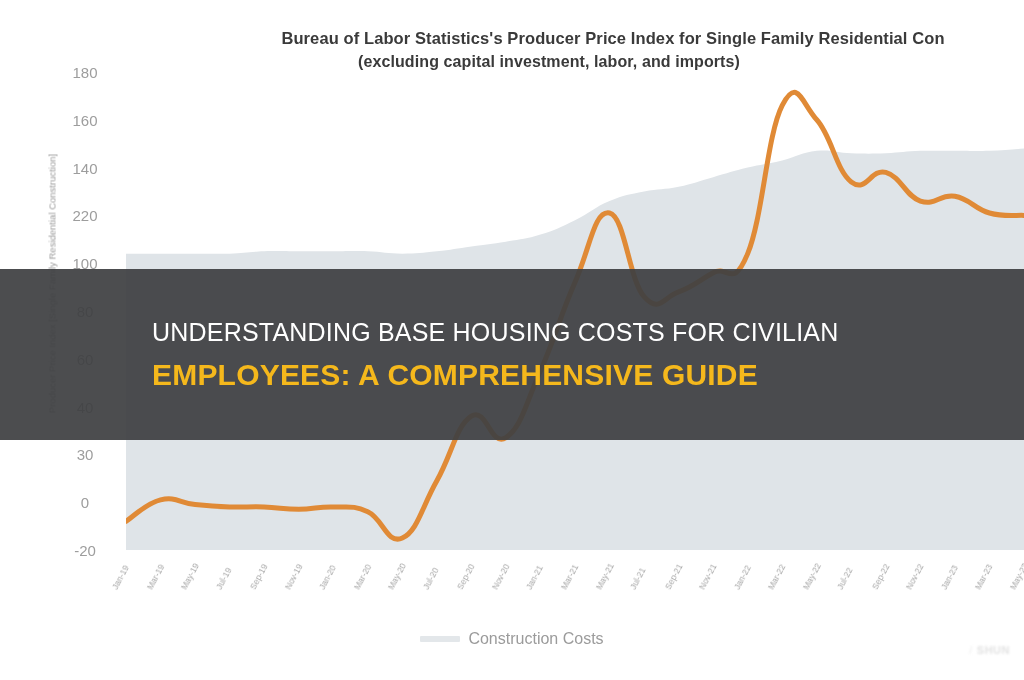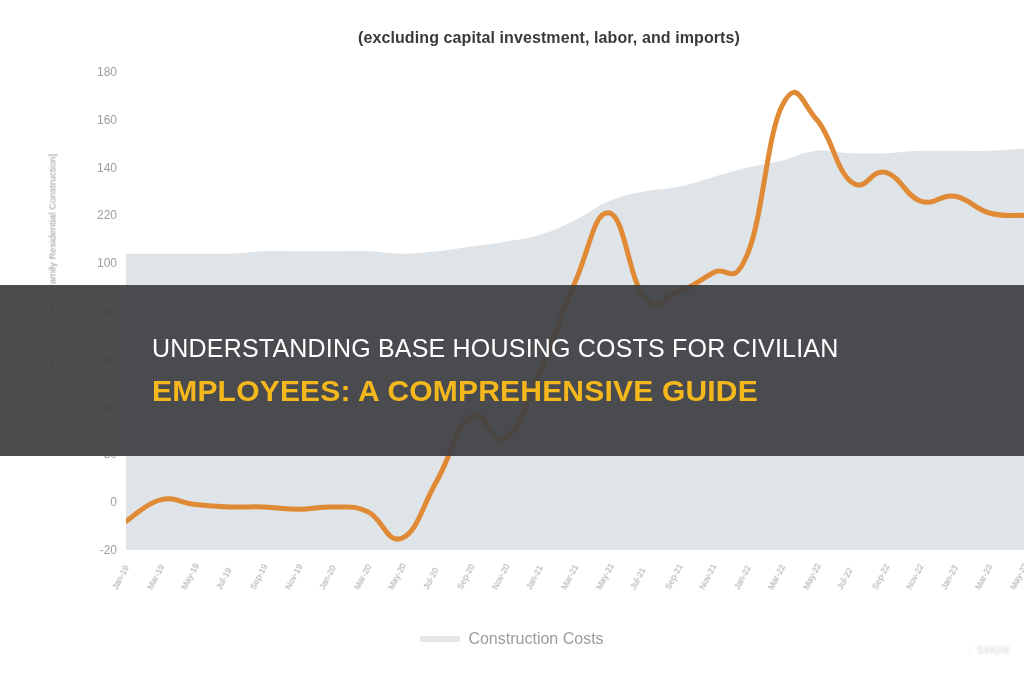--- a/index.html
+++ b/index.html
@@ -50,24 +50,24 @@
     transform-origin:center center;
     text-align:center;
     font-size:9.5px;
     color:#9a9a9a;
     filter:blur(.5px);
     white-space:nowrap;
   }
 
   .ytick{
     position:absolute;
-    right:1px;
+    right:10px;
     width:46px;
-    text-align:right;
-    font-size:12px;
+    text-align:center;
+    font-size:15px;
     color:#9d9d9d;
     filter:blur(.45px);
     transform:translateY(-50%);
   }
   .yticks{
     position:absolute;
     left:72px; top:0; width:46px; height:680px;
   }
 
   .plot{
@@ -119,21 +119,20 @@
     filter:blur(.8px);
   }
   .watermark .slash{color:#ededed;font-weight:normal;margin-right:4px;}
 
   
   .banner{
     position:absolute;
     left:0; top:269px; width:1024px; height:171px;
     background:rgba(62,64,66,.93);
     z-index:40;
-    margin-top:16px;
   }
   .banner-inner{
     position:absolute;
     left:0; right:0; top:0; bottom:0;
     display:flex;
     flex-direction:column;
     justify-content:center;
     padding-left:152px;
     padding-right:40px;
     box-sizing:border-box;
@@ -157,20 +156,21 @@
   }
 </style>
 </head>
 <body>
 
 <div id="stage">
 
   <div class="chart-card">
 
     <div class="chart-title">
+      <span>Bureau of Labor Statistics's Producer Price Index for Single Family Residential Con</span>
       <span class="l2">(excluding capital investment, labor, and imports)</span>
     </div>
 
     <div class="ylabel">Producer Price Index [Single Family Residential Construction]</div>
 
     <div class="yticks">
         <div class="ytick" style="top: 72px;">180</div>
         <div class="ytick" style="top: 119.8px;">160</div>
         <div class="ytick" style="top: 167.6px;">140</div>
         <div class="ytick" style="top: 215.4px;">220</div>

